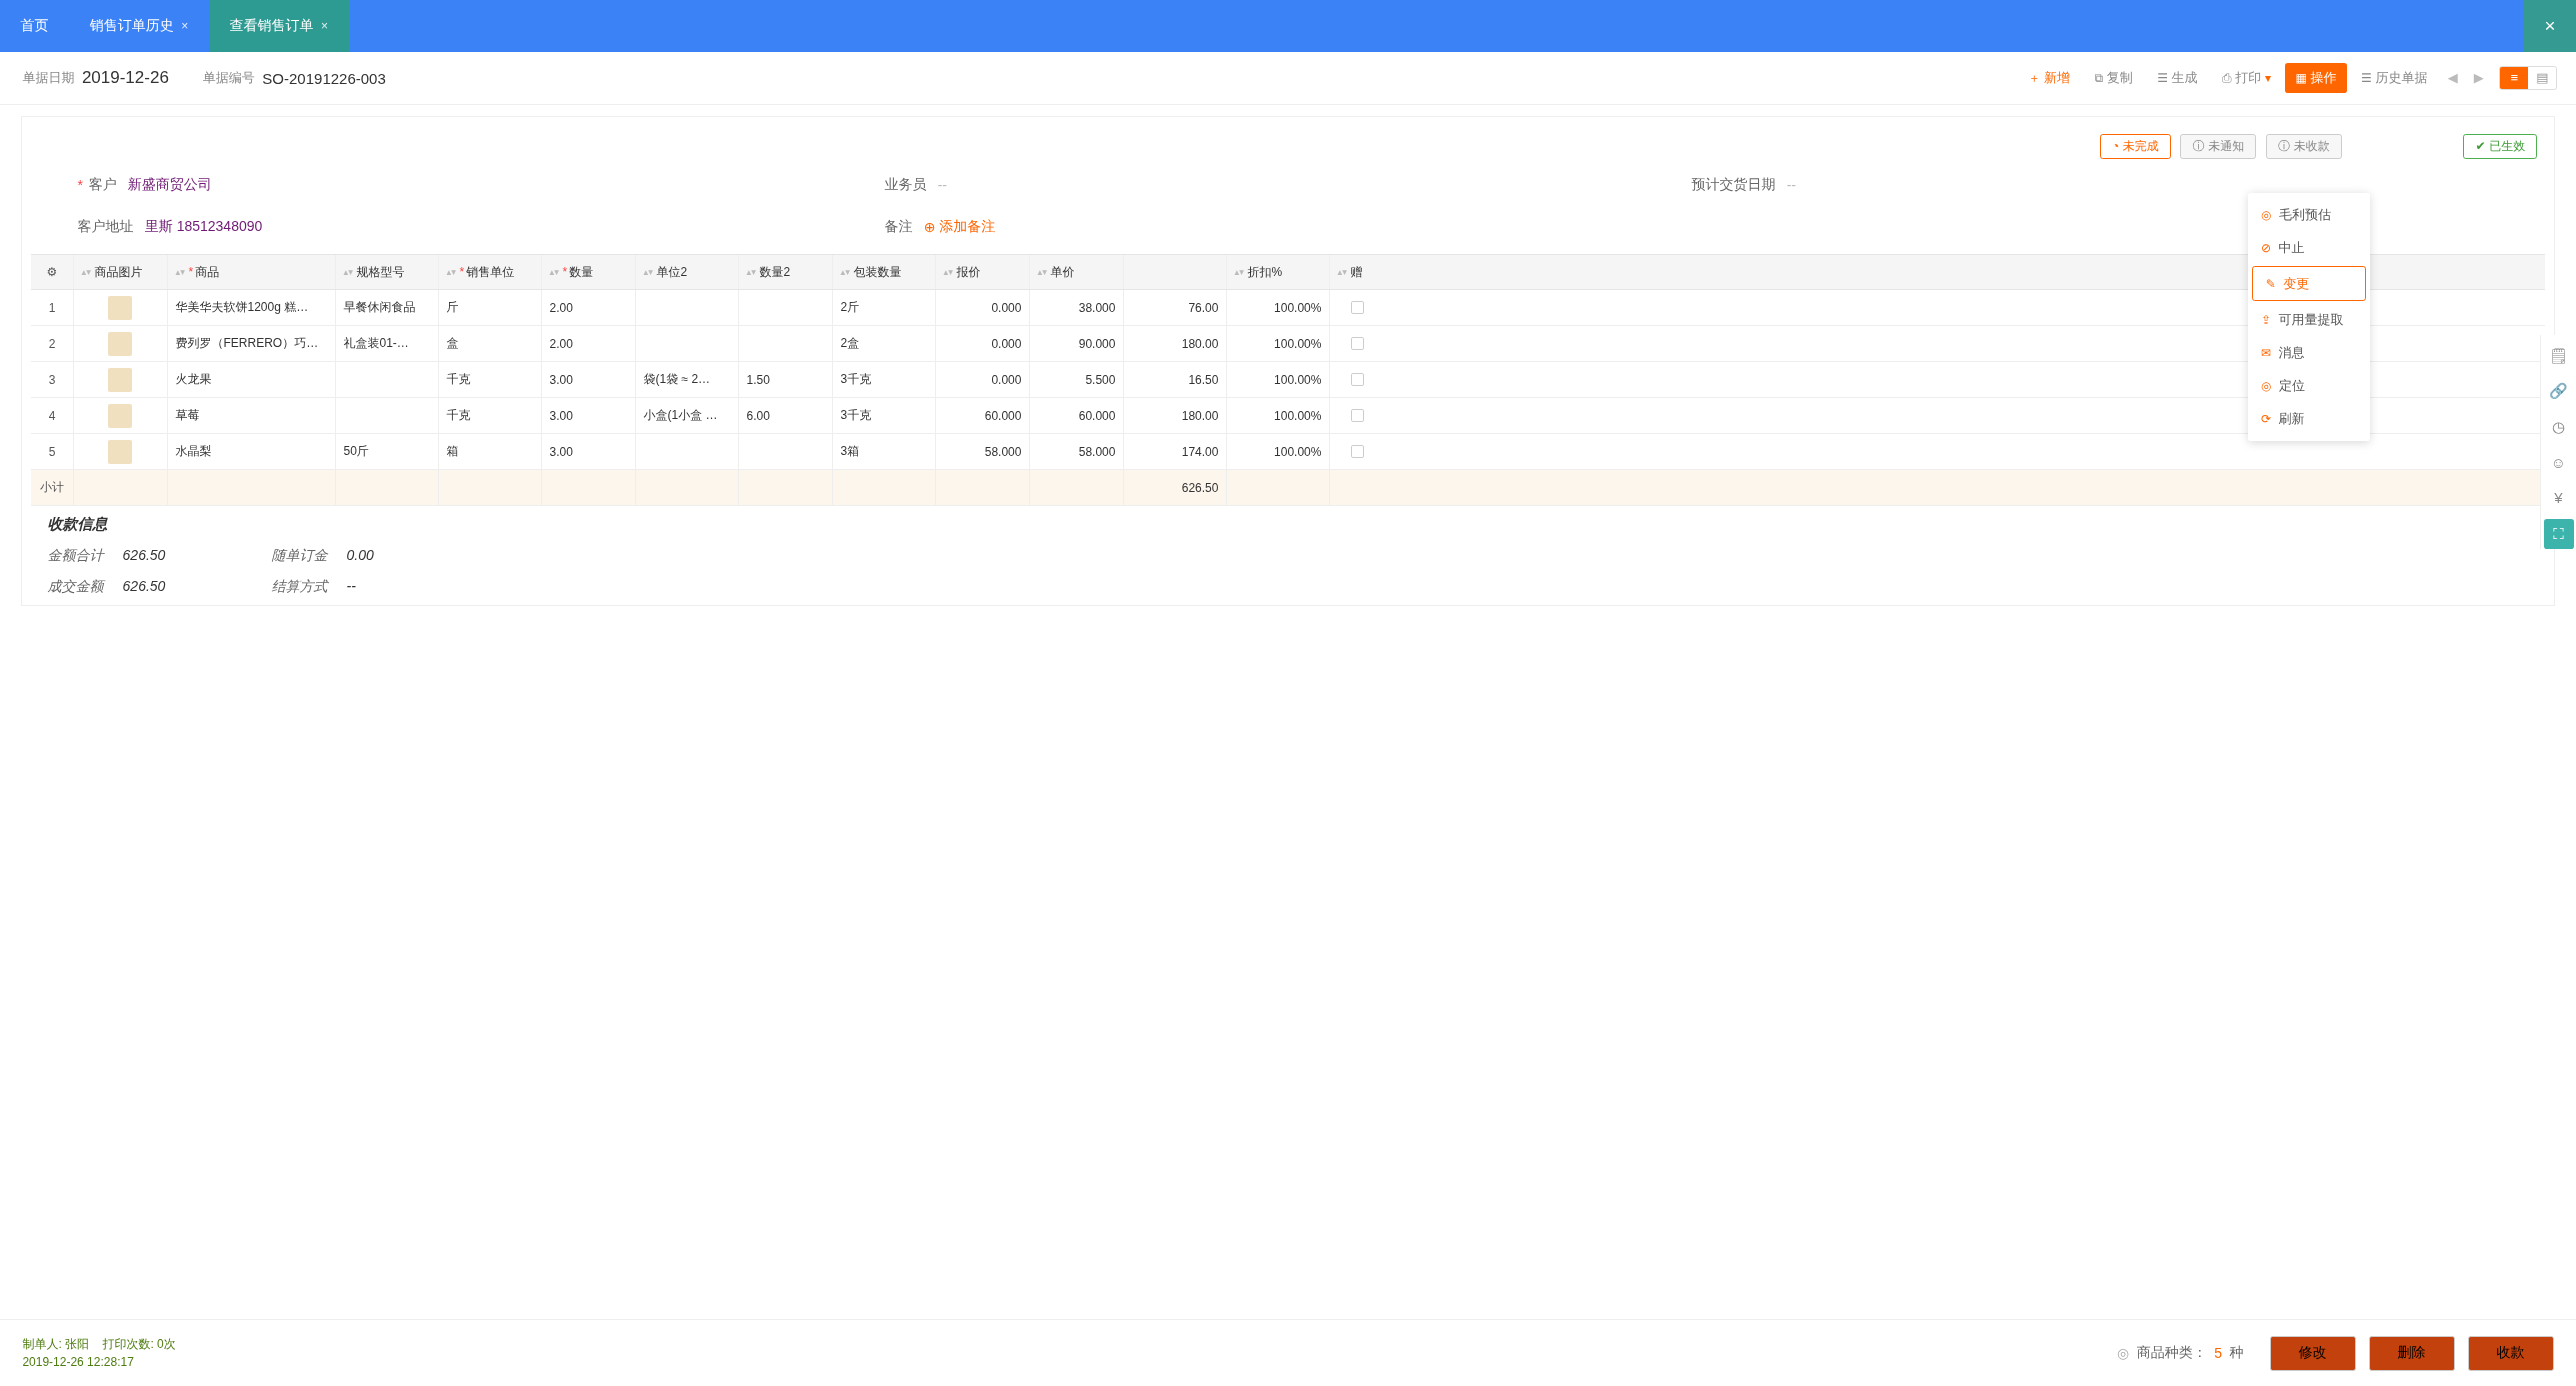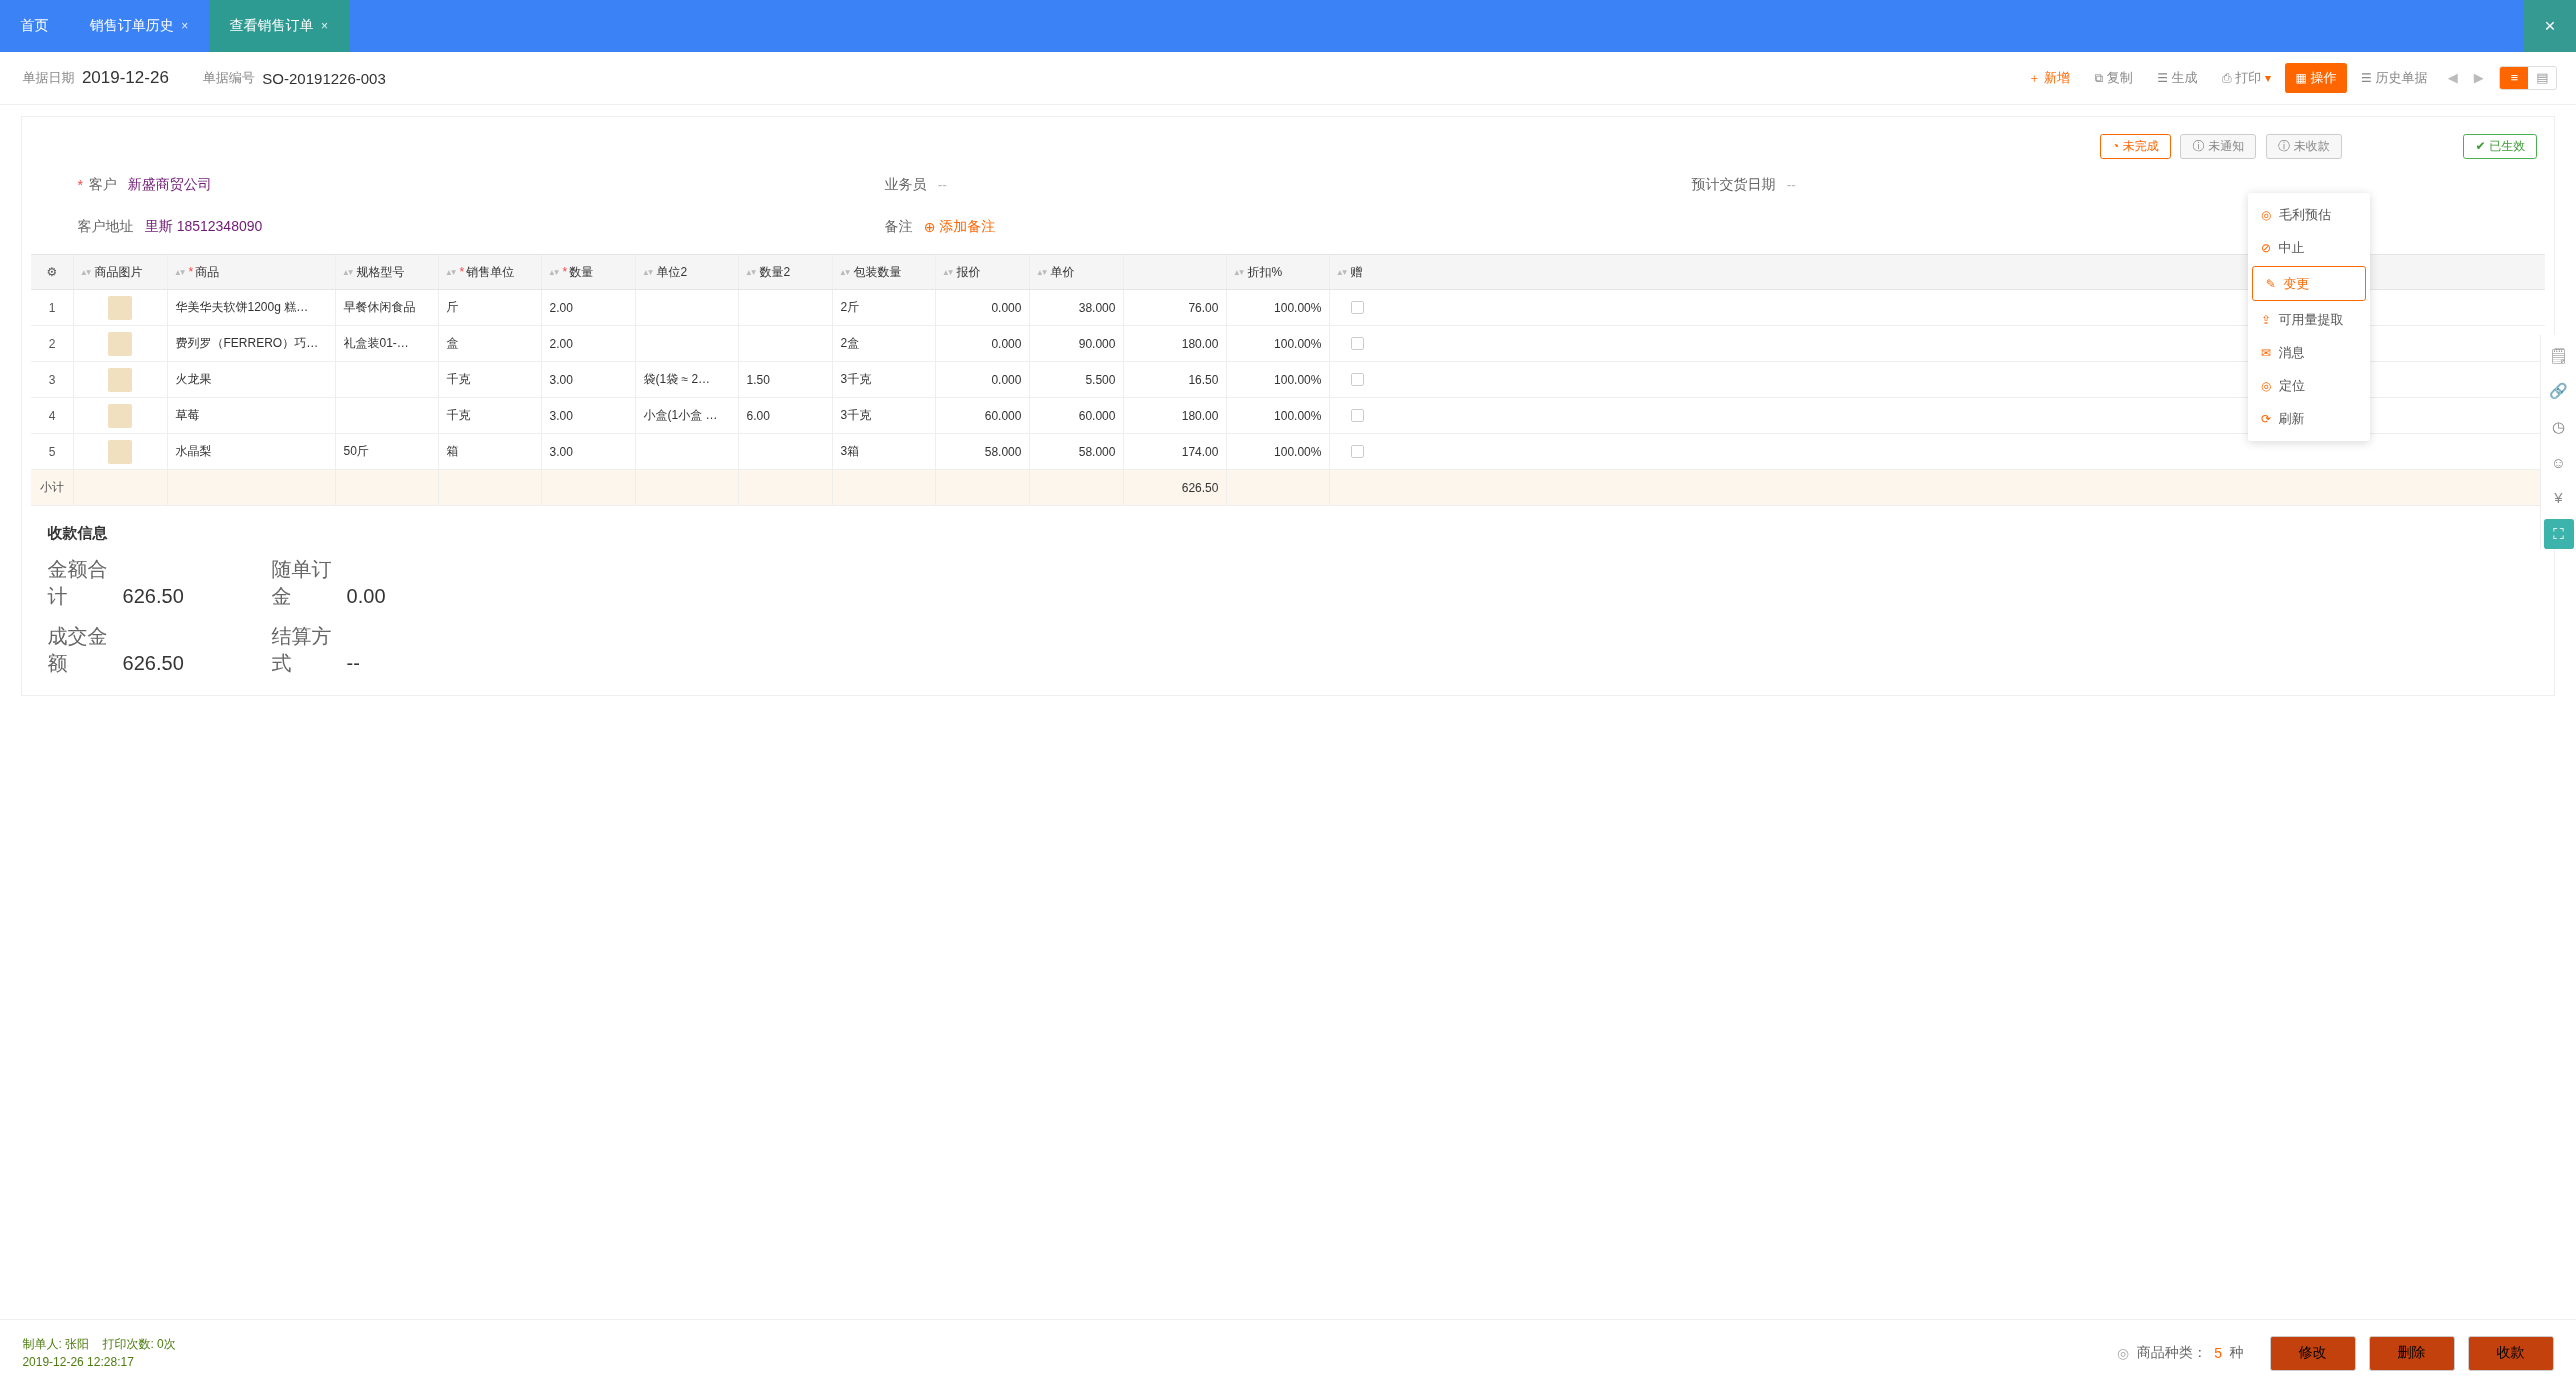--- a/index.html
+++ b/index.html
@@ -47,23 +47,23 @@
 .ghead>div:last-child, .grow>div:last-child{border-right:none;}
 .grow{ height:36px; border-bottom:0.9px solid #eee;}
 .grow.subtotal{ background:#fdf6ec;}
 .ghead .sort{ color:#bbb; margin-right:3.7px; font-size:9.4px; display:inline-flex; flex-direction:column; line-height:5.6px;}
 .req-star{ color:#f44; margin-right:1.9px;}
 .num-col{ justify-content:center; color:#555;}
 .img-ph{ width:24px; height:24px; background:#f0e0c0; border-radius:1.9px; margin:auto;}
 .checkbox-ph{ width:13px; height:13px; border:0.9px solid #ccc; border-radius:1.9px; margin:auto;}
 .right-al{ justify-content:flex-end;}
 
-.pay-section{ padding:18px 26px;}
+.pay-section{ padding:9px 26px;font-style:italic;}
 .pay-section h4{ font-size:15px; font-weight:600; margin-bottom:13px;}
-.pay-grid{ display:grid; grid-template-columns: 224px 224px; row-gap:13px; font-size:20px;}
+.pay-grid{ display:grid; grid-template-columns: 224px 224px; row-gap:13px; font-size:14px;}
 .pay-grid .plabel{ color:#666; display:inline-block; width:75px;}
 .pay-grid .pval{ color:#333;}
 
 .footer{ position:fixed; left:0; right:0; bottom:0; height:67px; background:#fff; border-top:0.9px solid #eee; display:flex; align-items:center; padding:0 22.4px; width:2576px;}
 .footer-left{ font-size:12px; color:#4d7c0f; line-height:1.5;}
 .footer-mid{ margin-left:auto; display:flex; align-items:center; gap:7.5px; font-size:14px; color:#666;}
 .footer-mid .cnt{ color:#f60;}
 .footer-btns{ display:flex; gap:13px; margin-left:26px;}
 .fbtn{ border:0.9px solid #ccc; background:#c2410c; padding:7.5px 28px; border-radius:2.8px; font-size:14px; cursor:pointer;}
 

